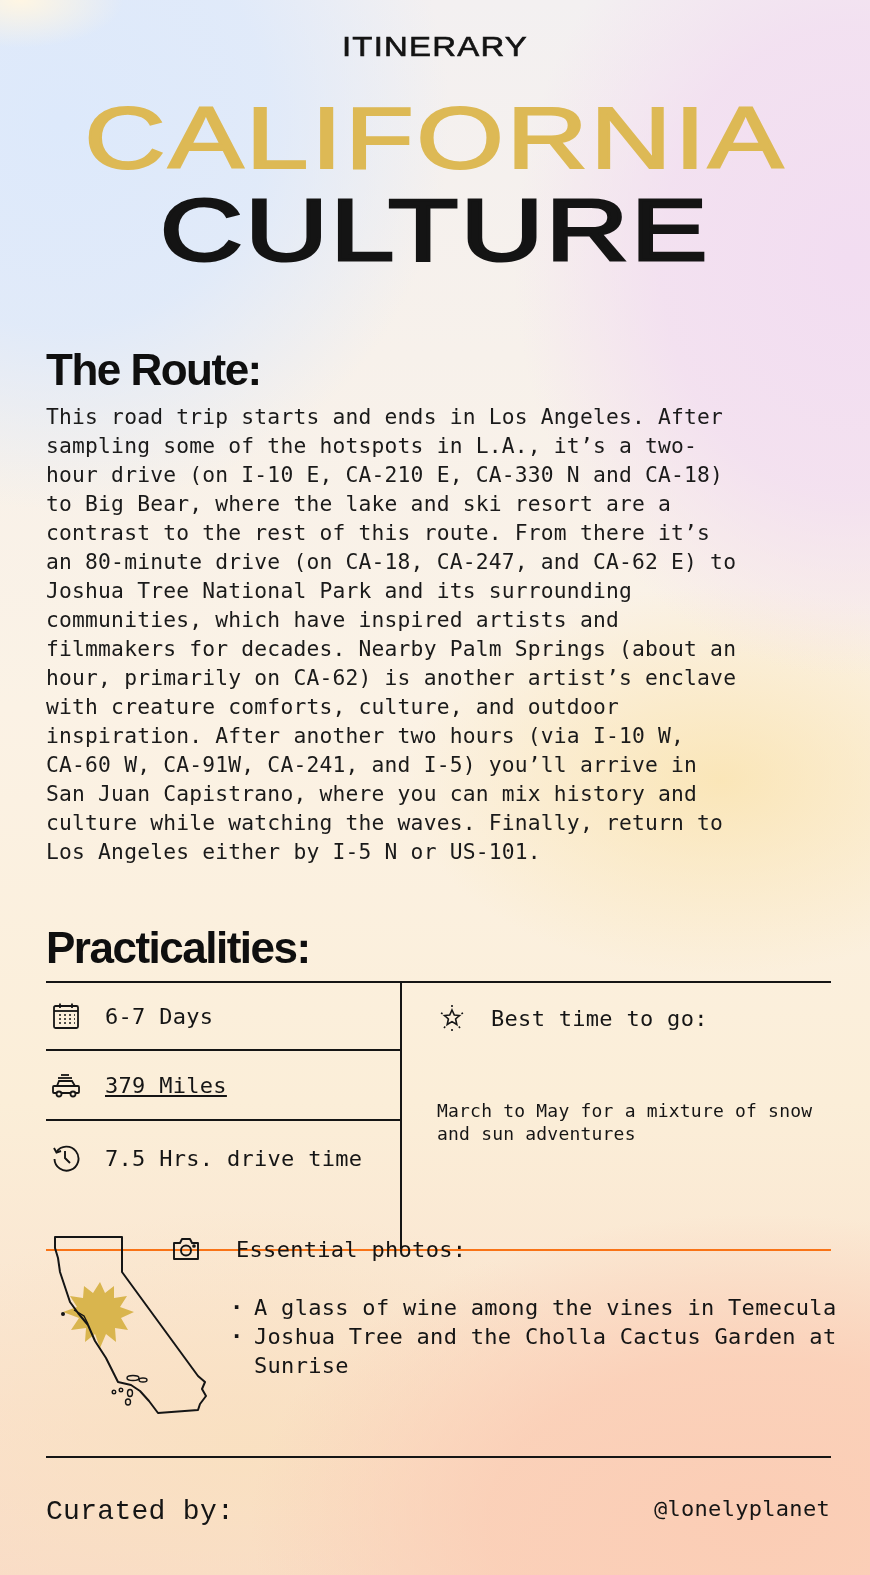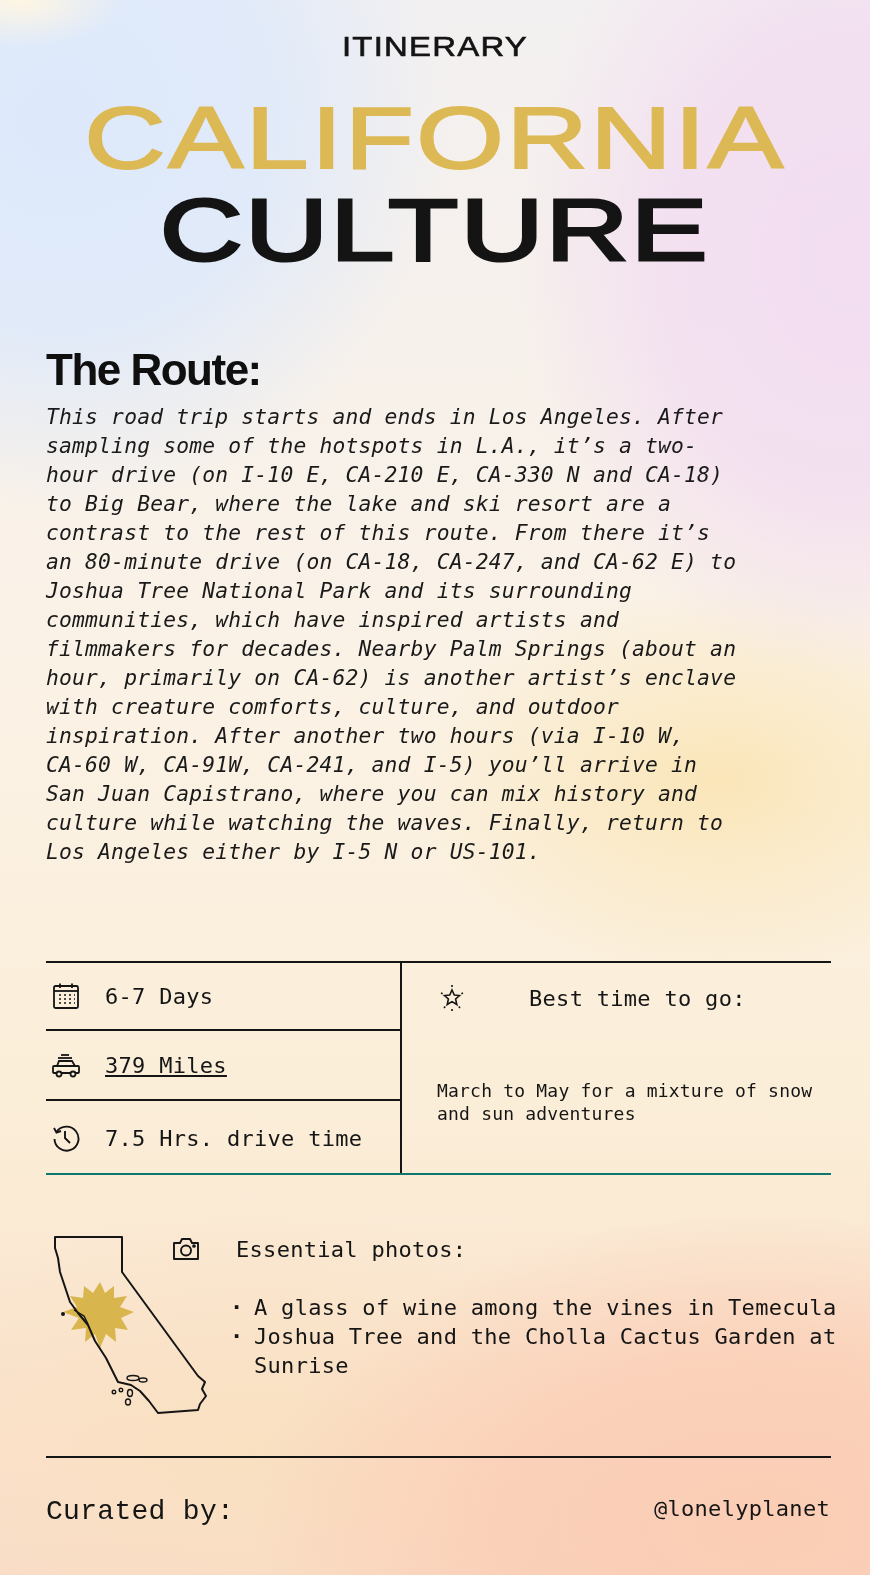--- a/index.html
+++ b/index.html
@@ -32,34 +32,34 @@
   .title-2 { position:absolute; top:180px; left:0; width:870px; text-align:center;
     font-family:"Liberation Sans", sans-serif; font-size:88px; line-height:100px; font-weight:400;
     color:#141414; letter-spacing:2px; transform: scaleX(1.3); -webkit-text-stroke:3px #141414; }
 
   .h2 { position:absolute; left:46px; font-family:"Liberation Sans", sans-serif; font-weight:700;
     font-size:44px; letter-spacing:-1.5px; color:#0f0f0f;margin-top:19px; }
   .h2.route { top:326px; }
   .h2.pract { top:904px; }
 
   .route-text { position:absolute; left:46px; top:402px; width:790px;
-    font-size:21.3px; line-height:29px; white-space: pre-line; letter-spacing:0.2px; color:#1a1a1a;font-style:italic; }
-
-  .table { position:absolute; left:46px; top:961px; width:785px; height:214px;
-    border-top:2px solid #151515; border-bottom:2px solid #0f766e; }
+    font-size:21.3px; line-height:29px; white-space: pre-line; letter-spacing:0.2px; color:#1a1a1a; }
+
+  .table { position:absolute; left:46px; top:981px; width:785px; height:270px;
+    border-top:2px solid #151515; border-bottom:2px solid #f97316; }
   .col-left { position:absolute; left:0; top:0; width:356px; height:100%; border-right:2px solid #151515; }
   .row { position:absolute; left:0; width:356px; display:flex; align-items:center; }
   .row .icon { width:32px; height:32px; margin-left:4px; display:flex; align-items:center; justify-content:center; }
   .row .txt { margin-left:23px; font-size:22px; letter-spacing:0.3px; }
   .row1 { top:0; height:68px; border-bottom:2px solid #151515; }
   .row2 { top:68px; height:70px; border-bottom:2px solid #151515;text-decoration:underline; }
   .row3 { top:138px; height:74px; }
 
   .col-right { position:absolute; left:391px; top:0; width:394px; height:100%; }
-  .best-head { position:absolute; left:0; top:20px; display:flex; align-items:center;gap:38px; }
+  .best-head { position:absolute; left:0; top:20px; display:flex; align-items:center; }
   .best-head .icon { width:30px; height:30px; display:flex; align-items:center; justify-content:center; }
   .best-head .txt { margin-left:24px; font-size:22px; letter-spacing:0.3px; }
   .best-body { position:absolute; left:0; top:84px; width:390px; font-size:18px; line-height:23px; letter-spacing:0.2px;margin-top:32px; }
 
   .map { position:absolute; left:48px; top:1230px; width:170px; height:190px; }
   .photos-head { position:absolute; left:170px; top:1234px; display:flex; align-items:center; }
   .photos-head .icon { width:32px; height:30px; display:flex; align-items:center; justify-content:center; }
   .photos-head .txt { margin-left:34px; font-size:22px; letter-spacing:0.3px; }
   .photos-list { position:absolute; left:228px; top:1293px; width:610px; list-style:none; }
   .photos-list li { position:relative; padding-left:26px; font-size:22px; line-height:29px; letter-spacing:0.3px; }
@@ -91,20 +91,21 @@
 communities, which have inspired artists and
 filmmakers for decades.  Nearby Palm Springs (about an
 hour, primarily on CA-62) is another artist’s enclave
 with creature comforts, culture, and outdoor
 inspiration. After another two hours (via I-10 W,
 CA-60 W, CA-91W, CA-241, and I-5) you’ll arrive in
 San Juan Capistrano, where you can mix history and
 culture while watching the waves. Finally, return to
 Los Angeles either by I-5 N or US-101.</p>
 
+  <h2 class="h2 pract">Practicalities:</h2>
 
   <div class="table">
     <div class="col-left">
       <div class="row row1">
         <span class="icon">
           <svg width="28" height="28" viewBox="0 0 28 28" fill="none" stroke="#151515" stroke-width="1.8">
             <rect x="2" y="4" width="24" height="22" rx="1.5"></rect>
             <line x1="2" y1="9" x2="26" y2="9"></line>
             <line x1="8" y1="1.5" x2="8" y2="6"></line>
               <line x1="20" y1="1.5" x2="20" y2="6"></line>

